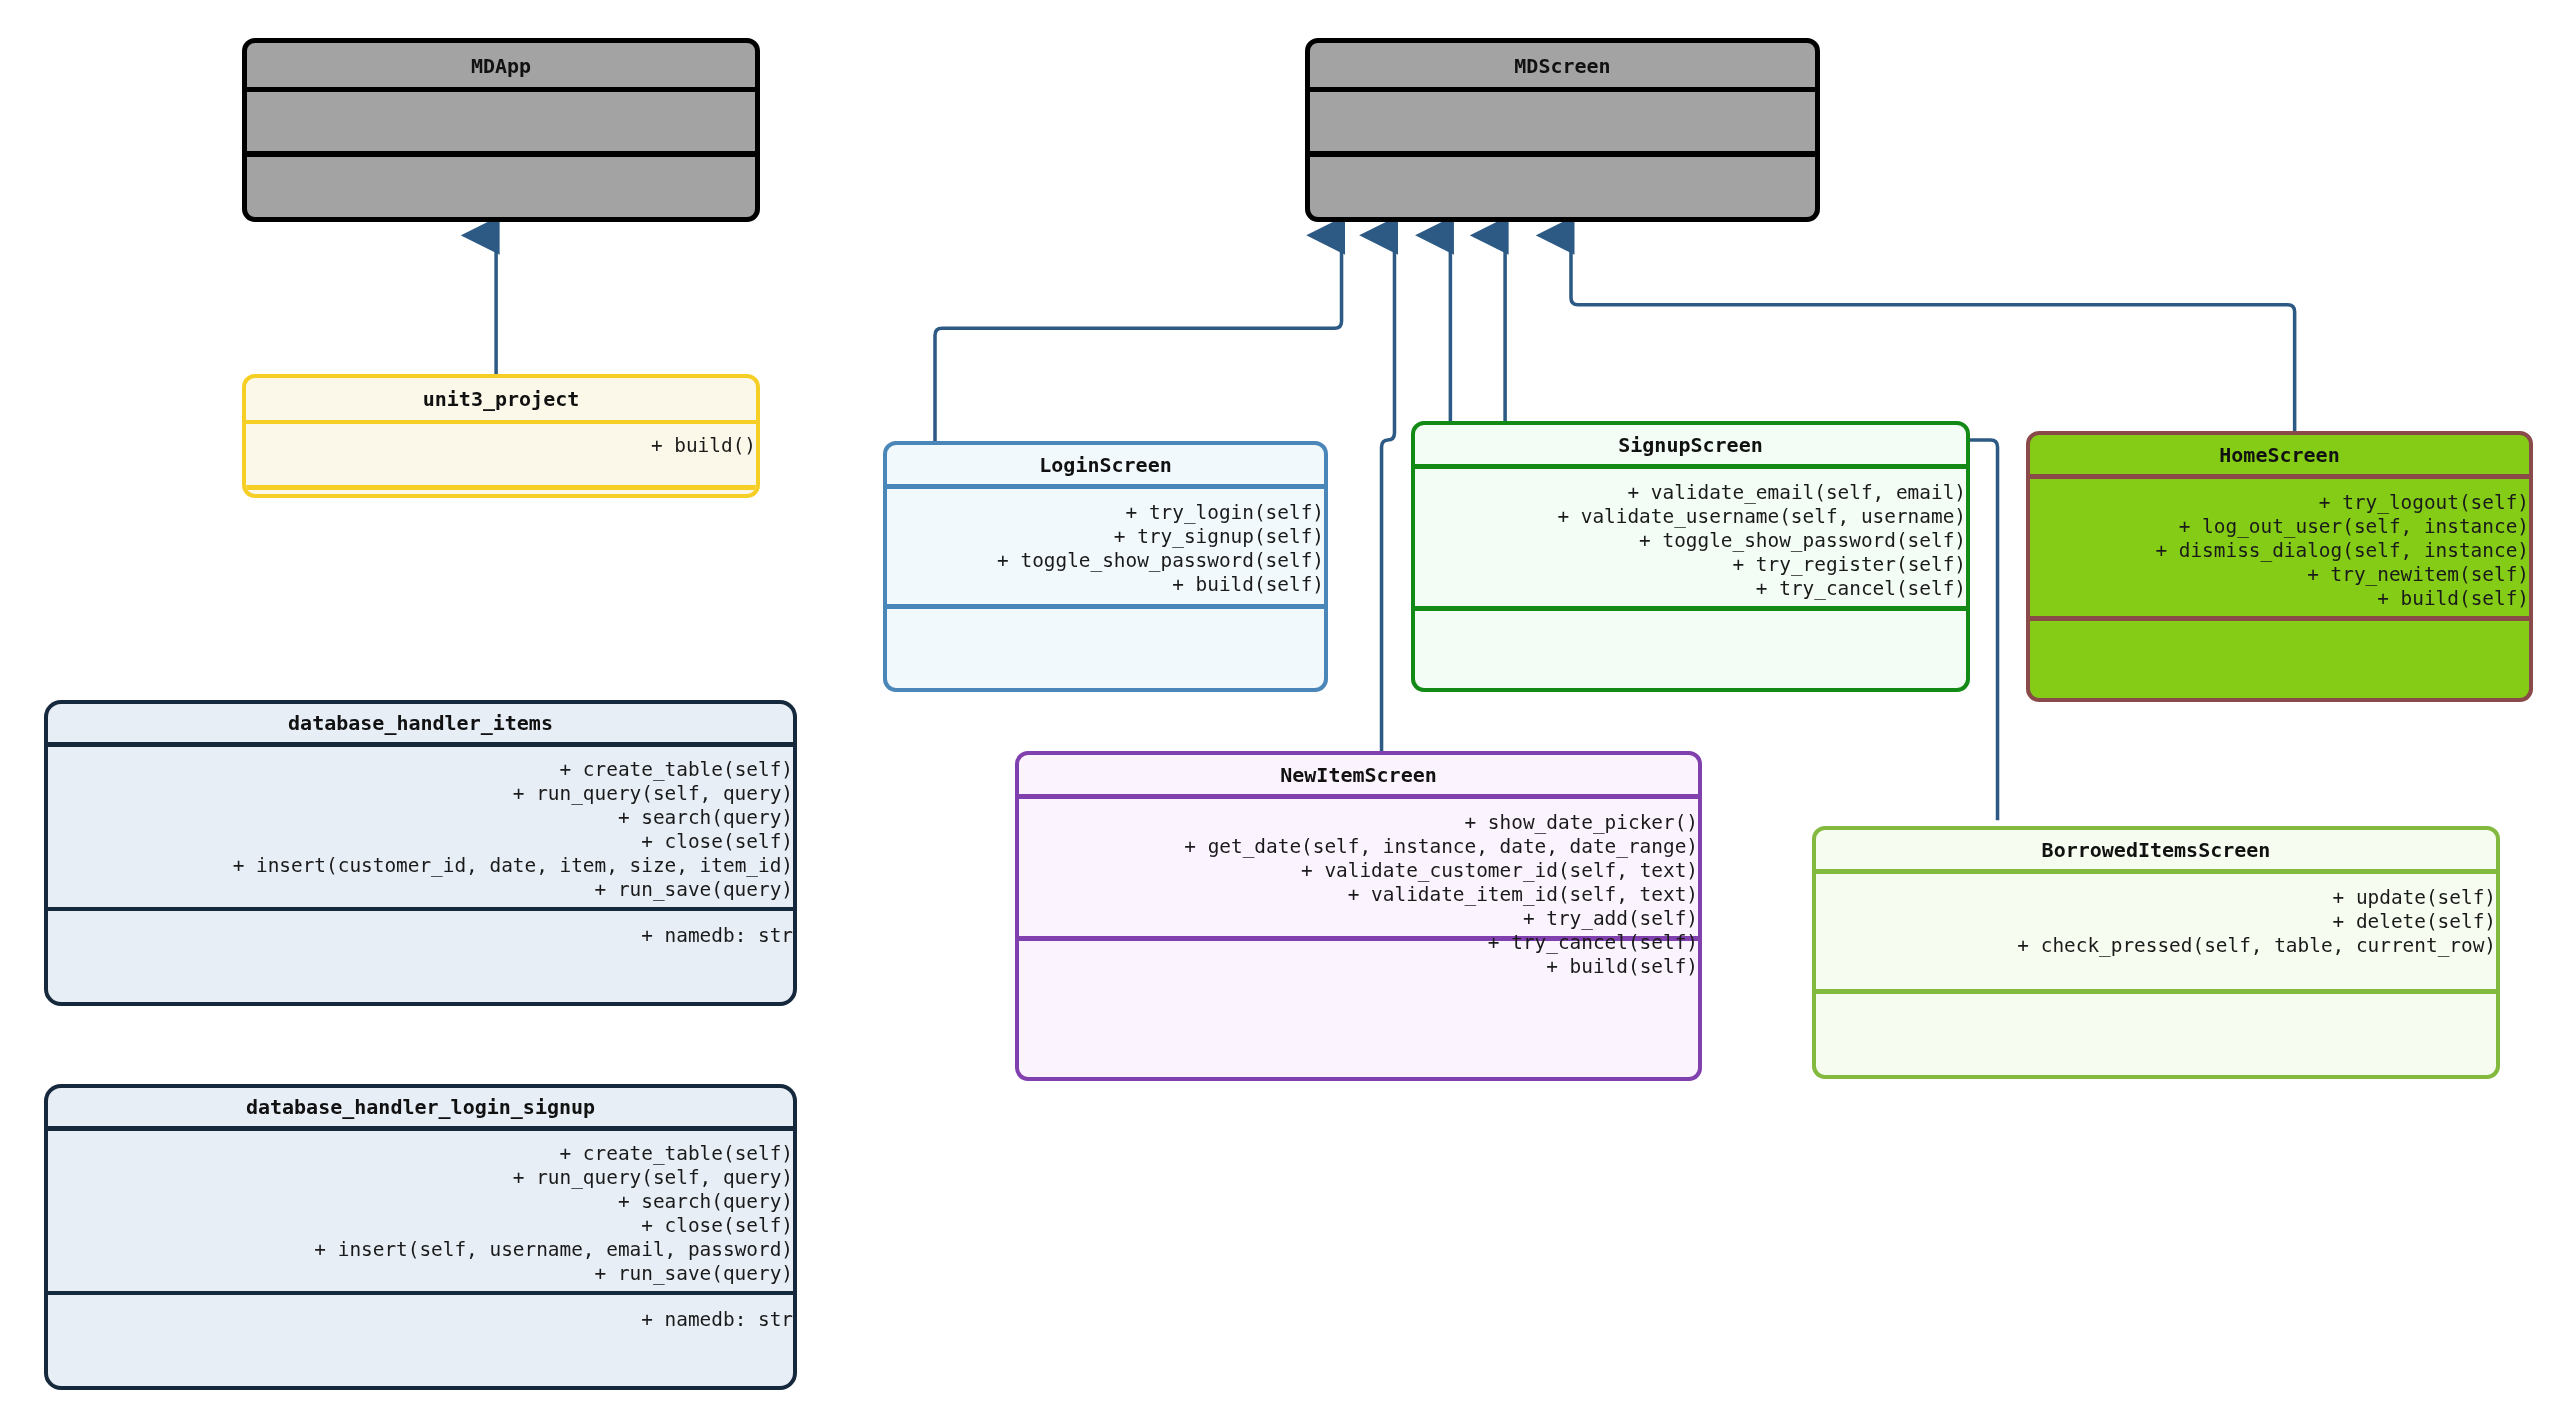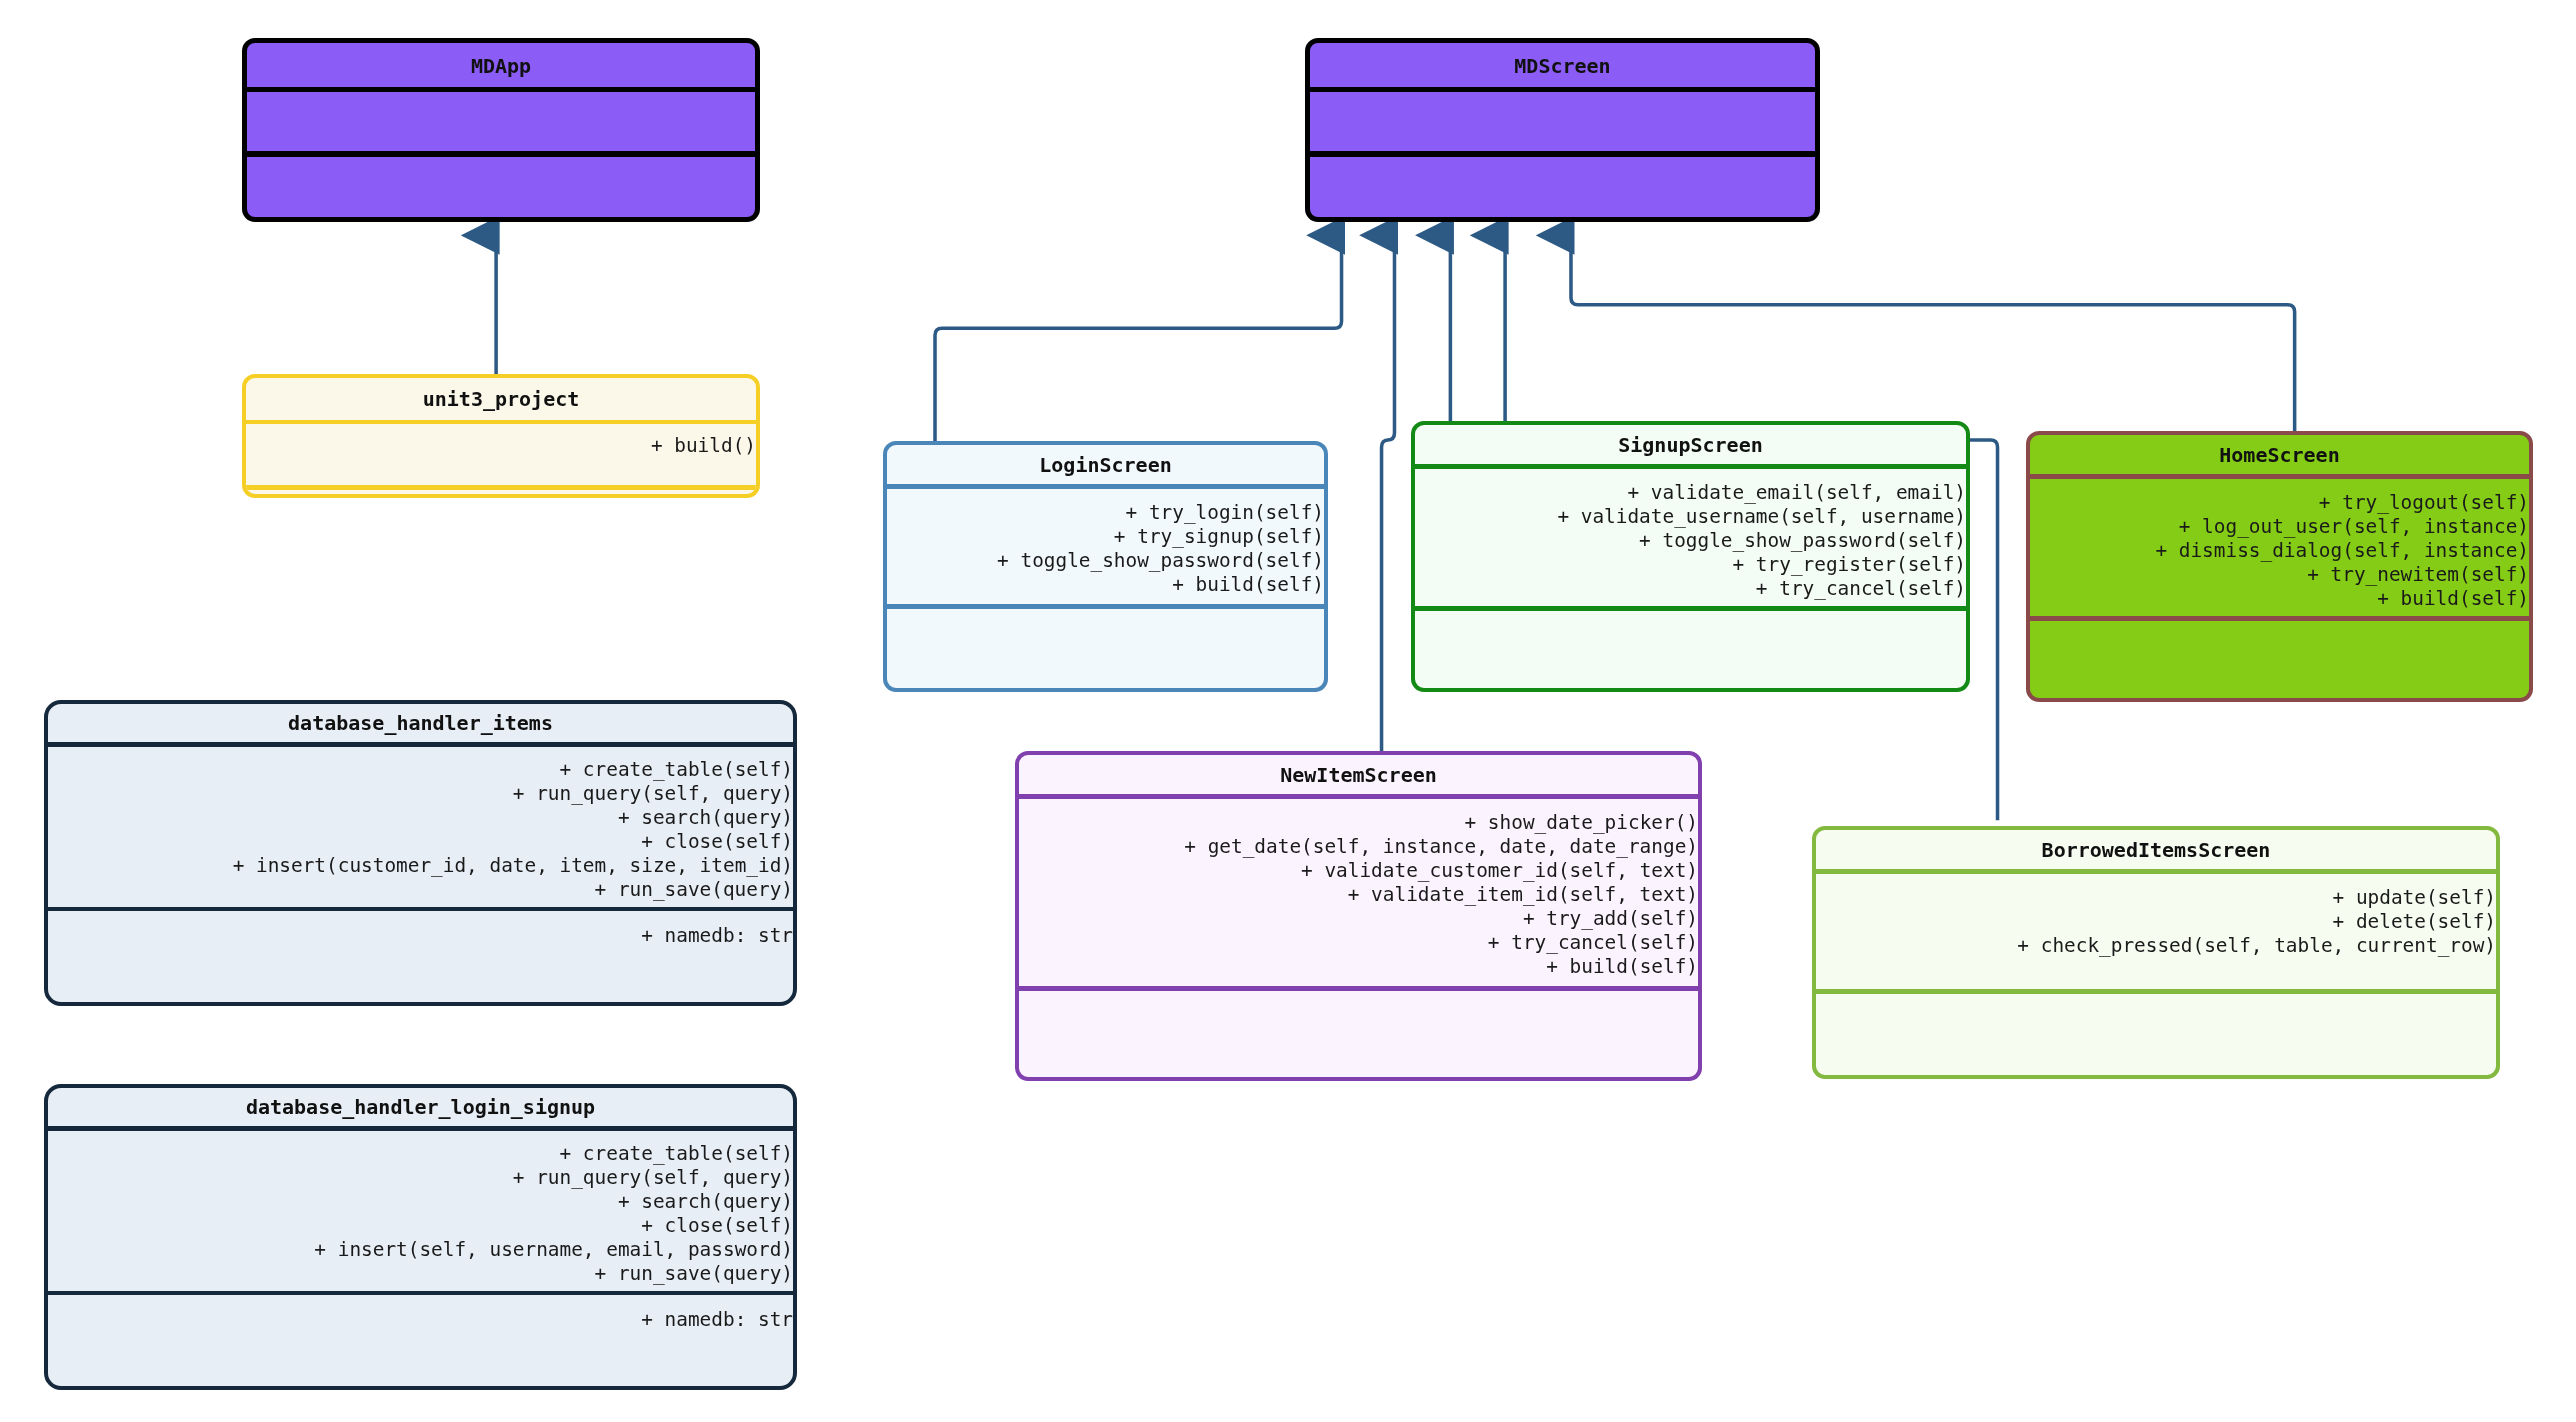--- a/index.html
+++ b/index.html
@@ -31,21 +31,21 @@
     letter-spacing:0px;
   }
   .uml .members{
     text-align:right;
   }
   .uml .line{
     white-space:pre;
   }
 
   
-  .sk-plain{border-color:#000000;border-width:5.3px;background:#8b5cf6;}
+  .sk-plain{border-color:#000000;border-width:5.3px;background:#a3a3a3;}
   .sk-plain .divider{background:#000000;}
 
   .sk-yellow{border-color:#f5cf26;border-width:4.7px;background:#fbf8e9;}
   .sk-yellow .divider{background:#f5cf26;}
 
   .sk-navy{border-color:#16293c;border-width:4.7px;background:#e7eef6;border-radius:17px;}
   .sk-navy .divider{background:#16293c;}
 
   .sk-blue{border-color:#4a86b8;border-width:4.7px;background:#f2f9fd;}
   .sk-blue .divider{background:#4a86b8;}
@@ -192,21 +192,21 @@
       <div class="line">+ try_newitem(self)</div>
       <div class="line">+ build(self)</div>
     </div>
     <div class="divider"></div>
     <div class="sec members" style="height:52px;"></div>
   </div>
 
   <div class="uml sk-purple" style="left:1015px;top:751px;width:687px;height:330px;">
     <div class="sec title" style="padding:8.2px 5.9px 7px;"><span>NewItemScreen</span></div>
     <div class="divider"></div>
-    <div class="sec members" style="padding:11.8px 0 10.6px 10.6px;height:187px;">
+    <div class="sec members" style="padding:11.8px 0 10.6px 10.6px;height:137px;">
       <div class="line">+ show_date_picker()</div>
       <div class="line">+ get_date(self, instance, date, date_range)</div>
       <div class="line">+ validate_customer_id(self, text)</div>
       <div class="line">+ validate_item_id(self, text)</div>
       <div class="line">+ try_add(self)</div>
       <div class="line">+ try_cancel(self)</div>
       <div class="line">+ build(self)</div>
     </div>
     <div class="divider"></div>
     <div class="sec members" style="height:54px;"></div>

